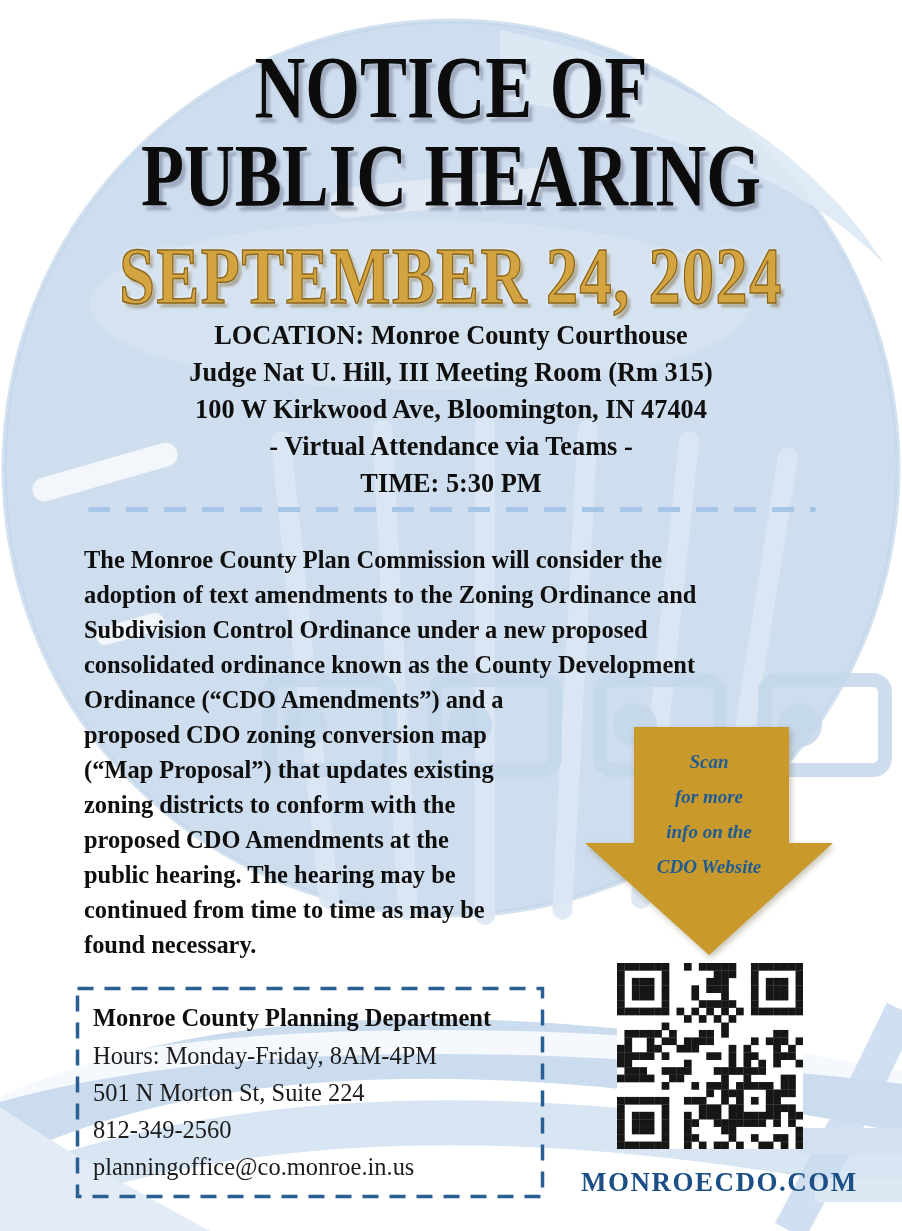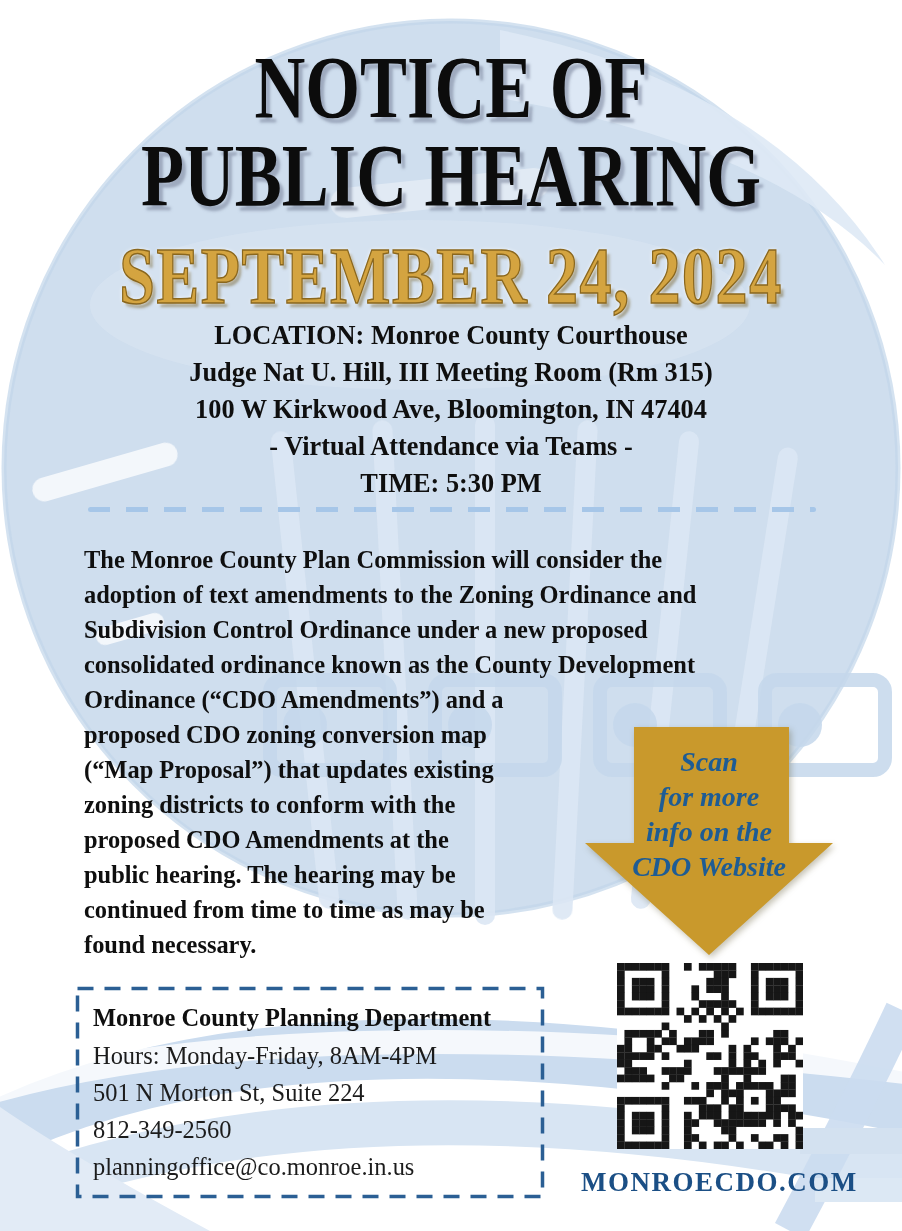--- a/index.html
+++ b/index.html
@@ -37,21 +37,21 @@
     font-weight:bold;color:#0f0f0f;white-space:pre;
     font-size:26px;line-height:35px;
     transform:scaleX(.94);transform-origin:0 0;
   }
   #para1{left:84px;top:542px;}
   #para2{left:84px;top:682px;}
 
   .arrow-svg{left:584px;top:727px;filter:drop-shadow(2px 3px 3px rgba(90,80,40,.35));}
   .arrow-label{
     left:584px;top:744px;width:250px;text-align:center;white-space:pre-line;
-    font-size:28px;line-height:35px;font-weight:bold;font-style:italic;color:#1E5C94;
+    font-size:19px;line-height:35px;font-weight:bold;font-style:italic;color:#1E5C94;
   }
   .qr{left:617px;top:963px;width:186px;height:186px;}
   .contact-border{left:75px;top:986px;}
   .contact-text{left:93px;top:999px;transform:scaleX(.94);transform-origin:0 0;}
   .contact-name{font-size:26px;line-height:38px;font-weight:bold;color:#0f0f0f;white-space:pre;}
   .contact-lines{font-size:26px;line-height:37px;font-weight:normal;color:#1c1c1c;white-space:pre-line;}
   .website{
     left:581px;top:1167px;font-size:27px;font-weight:bold;letter-spacing:1.5px;color:#1B4F85;white-space:pre;
   }
 </style>

